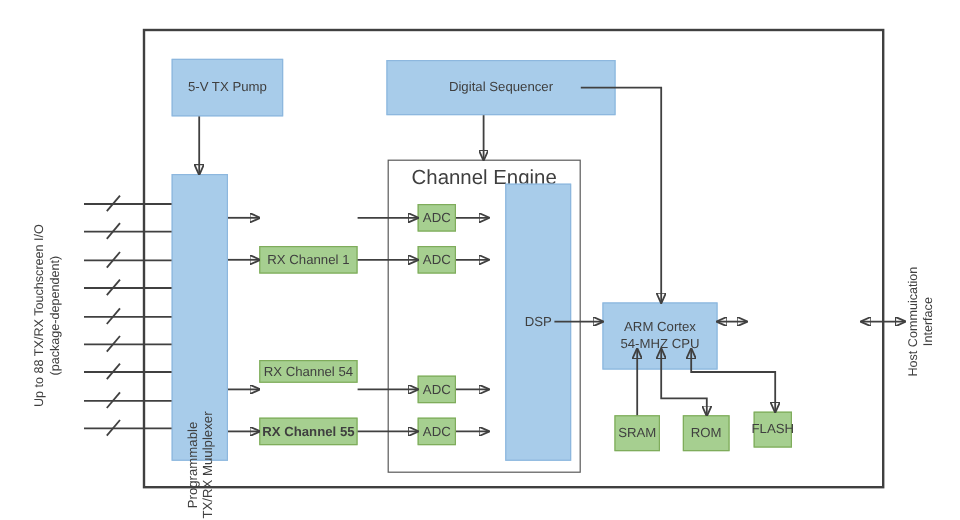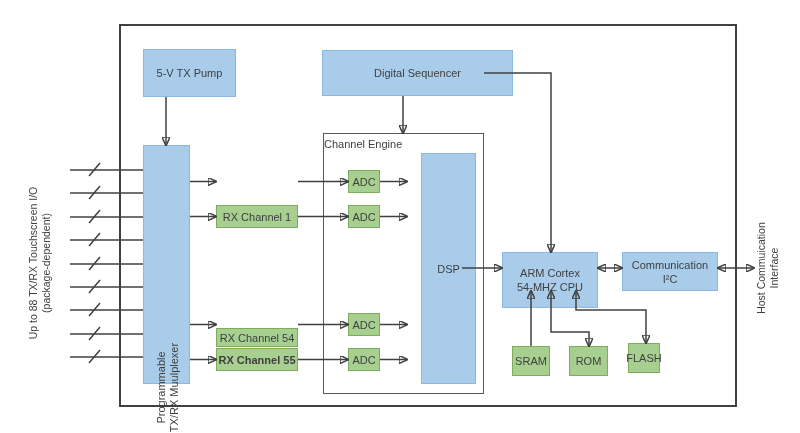--- a/index.html
+++ b/index.html
@@ -16,21 +16,21 @@
     font-family:"Liberation Sans",sans-serif;color:var(--text);
   }
   .box{position:absolute;display:flex;flex-direction:column;align-items:center;justify-content:center;
        text-align:center;font-size:11px;line-height:14px;box-sizing:border-box;}
   .blue{background:var(--blue);border:1px solid var(--blue-border);}
   .green{background:var(--green);border:1px solid var(--green-border);}
   .outer-border{position:absolute;left:119px;top:24px;width:618px;height:383px;
        border:2px solid var(--line);box-sizing:border-box;background:transparent;}
   .engine{position:absolute;left:323px;top:133px;width:161px;height:261px;
        border:1px solid #595959;box-sizing:border-box;background:transparent;}
-  .engine-label{position:absolute;left:0;top:4px;width:100%;text-align:left;font-size:11px;}
+  .engine-label{position:absolute;left:0;top:4px;width:100%;text-align:center;font-size:17px;}
   .rot{position:absolute;display:flex;flex-direction:column;align-items:center;justify-content:center;
        text-align:center;transform:rotate(-90deg);font-size:10.5px;line-height:13px;}
   .small{font-size:11px;}
   svg.connectors{position:absolute;left:0;top:0;pointer-events:none;}
   svg.connectors path, svg.connectors line{stroke:var(--line);stroke-width:1.5;fill:none;}
 </style>
 </head>
 <body>
 
 <div id="canvas">
@@ -58,29 +58,25 @@
 
   <div class="box blue" style="left:421px;top:153px;width:55px;height:231px;">
     <span>DSP</span>
   </div>
 
   <div class="box blue" style="left:502px;top:252px;width:96px;height:56px;">
     <span>ARM Cortex</span>
     <span>54-MHZ CPU</span>
   </div>
 
-  <div class="box blue" style="left:622px;top:252px;width:96px;height:39px;">
-    <span>Communication</span>
-    <span>I²C</span>
-  </div>
 
   <div class="box green" style="left:216px;top:205px;width:82px;height:23px;">
     <span>RX Channel 1</span>
   </div>
-  <div class="box green" style="left:216px;top:328px;width:82px;height:19px;">
+  <div class="box green" style="left:216px;top:300px;width:82px;height:19px;">
     <span>RX Channel 54</span>
   </div>
   <div class="box green" style="left:216px;top:348px;width:82px;height:23px;font-weight:bold;">
     <span>RX Channel 55</span>
   </div>
 
   <div class="box green" style="left:348px;top:170px;width:32px;height:23px;">
     <span>ADC</span>
   </div>
   <div class="box green" style="left:348px;top:205px;width:32px;height:23px;">

